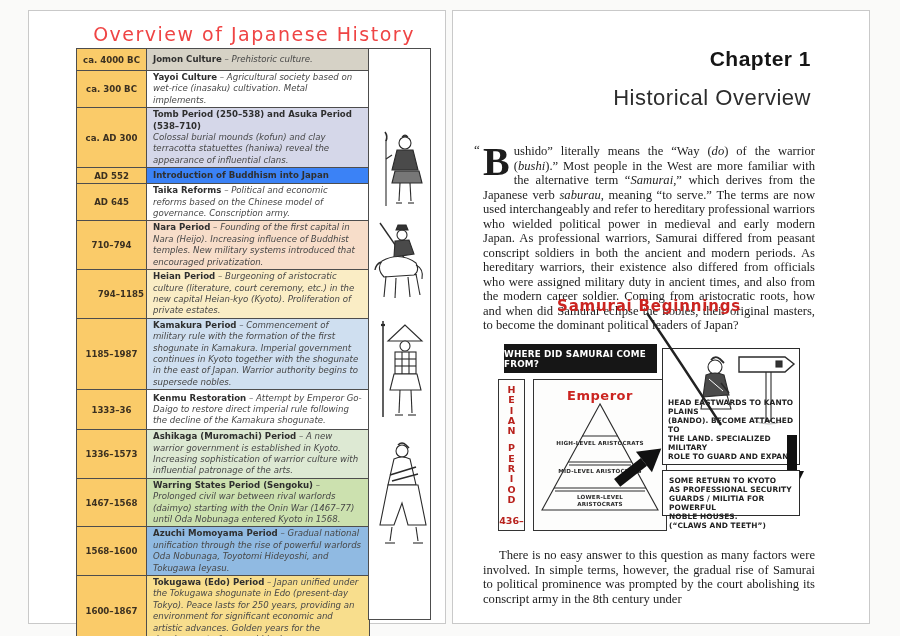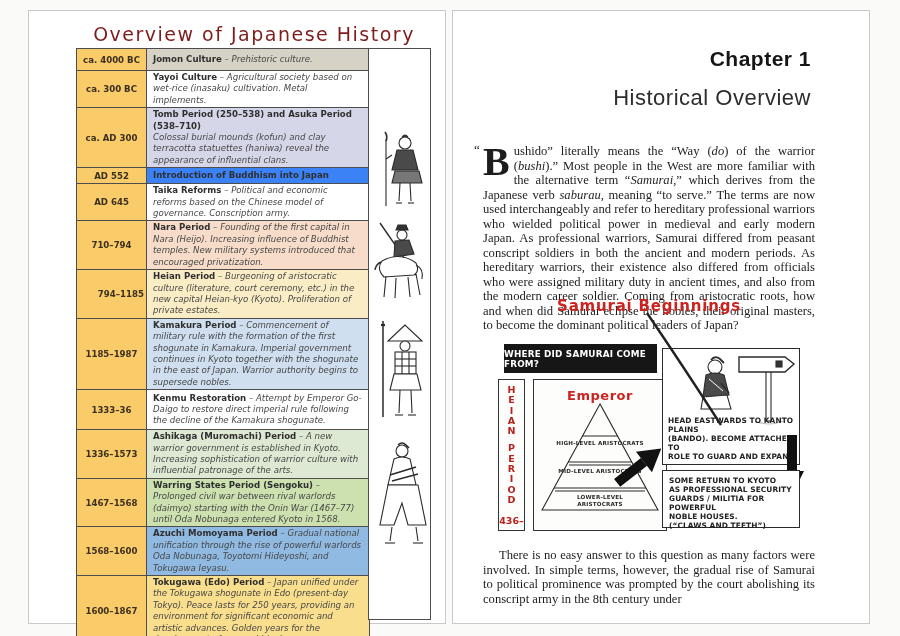--- a/index.html
+++ b/index.html
@@ -5,21 +5,21 @@
   html,body{margin:0;padding:0;background:#fafaf9;}
   .stage{position:relative;width:900px;height:636px;background:#fafaf9;overflow:hidden;
          font-family:"Liberation Sans",sans-serif;}
   .page{position:absolute;top:10px;width:418px;height:614px;background:#ffffff;
         border:1px solid #c9c9c9;box-sizing:border-box;}
   #left-page{left:28px;}
   #right-page{left:452px;}
 
   
   .book-title{position:absolute;left:30px;top:12px;width:390px;text-align:center;
-    font-size:19px;letter-spacing:1.5px;color:#7f1d1d;font-family:"DejaVu Sans",sans-serif;}
+    font-size:19px;letter-spacing:1.5px;color:#ef4444;font-family:"DejaVu Sans",sans-serif;}
   table.timeline{position:absolute;left:47px;top:37px;border-collapse:collapse;table-layout:fixed;
     width:293px;font-family:"DejaVu Sans",sans-serif;}
   table.timeline td{border:1px solid #4d4d4d;vertical-align:middle;overflow:hidden;}
   td.tl-date{text-align:center;font-size:8.6px;font-weight:bold;color:#3b3020;padding:1px 2px;}
   td.tl-desc{padding:1px 6px;font-size:8.6px;line-height:11.4px;color:#3f3f3f;}
   .tl-name{font-weight:bold;font-style:normal;color:#2f2f2f;}
   .tl-text{font-style:italic;color:#474747;}
   .illus-box{position:absolute;left:339px;top:37px;width:63px;height:572px;background:#fff;
     border:1px solid #4d4d4d;box-sizing:border-box;}
   .illus-box svg{position:absolute;left:3px;}
@@ -56,21 +56,21 @@
   .pyr-box{position:absolute;left:80px;top:368px;width:134px;height:152px;background:#fdfdfc;
     border:1px solid #333;box-sizing:border-box;}
   .pyr-emperor{position:absolute;left:0;top:8px;width:100%;text-align:center;
     font-family:"DejaVu Sans",sans-serif;font-size:13px;font-weight:bold;color:#cb2420;
     letter-spacing:.5px;}
   .pyr-label{position:absolute;width:90px;left:21px;text-align:center;
     font-family:"DejaVu Sans",sans-serif;font-size:5.6px;font-weight:bold;color:#2b2b2b;
     line-height:6.8px;letter-spacing:.2px;}
   .panel{position:absolute;background:#fff;border:1.4px solid #2b2b2b;box-sizing:border-box;}
   #panel-east{left:209px;top:337px;width:138px;height:117px;}
-  #panel-kyoto{left:209px;top:459px;width:138px;height:58px;}
+  #panel-kyoto{left:209px;top:459px;width:138px;height:46px;}
   .caption{font-family:"DejaVu Sans",sans-serif;font-size:7.4px;font-weight:bold;color:#222;
     line-height:9px;letter-spacing:.1px;}
   #panel-east .caption{position:absolute;left:5px;bottom:3px;}
   #panel-kyoto .caption{position:absolute;left:6px;top:5px;}
   .arrow-svg,.overlay-svg{position:absolute;pointer-events:none;}
 </style>
 </head>
 <body>
 
 <div class="stage">
@@ -267,20 +267,21 @@
           <line x1="58" y1="34" x2="66" y2="44" stroke-width="1.6"></line>
           <rect x="103" y="14" width="5" height="58" fill="#fff"></rect>
           <polygon points="76,8 122,8 131,15 122,23 76,23" fill="#fff" stroke-width="1.4"></polygon>
           <rect x="113" y="12" width="6" height="6" fill="#333"></rect>
           <path d="M92,72 q14,6 28,0" stroke="#bbb"></path>
         </g>
       </svg>
       <div class="caption">
           <div>HEAD EASTWARDS TO KANTO PLAINS</div>
           <div>(BANDO). BECOME ATTACHED TO</div>
+          <div>THE LAND. SPECIALIZED MILITARY</div>
           <div>ROLE TO GUARD AND EXPAND.</div>
         </div>
     </div>
 
     <svg class="arrow-svg" style="left:326px;top:424px;" width="26" height="62" viewBox="0 0 26 62">
       <g fill="#111">
         <rect x="8" y="0" width="10" height="38"></rect>
         <polygon points="1,36 25,36 13,60"></polygon>
       </g>
     </svg>

